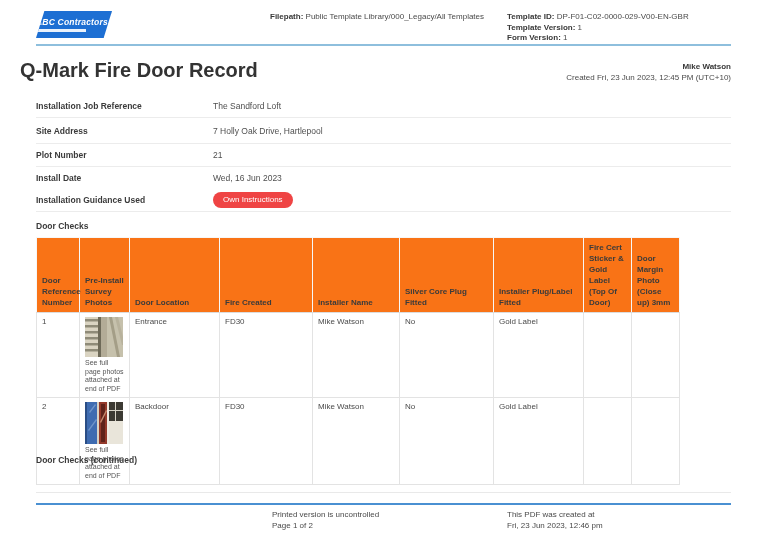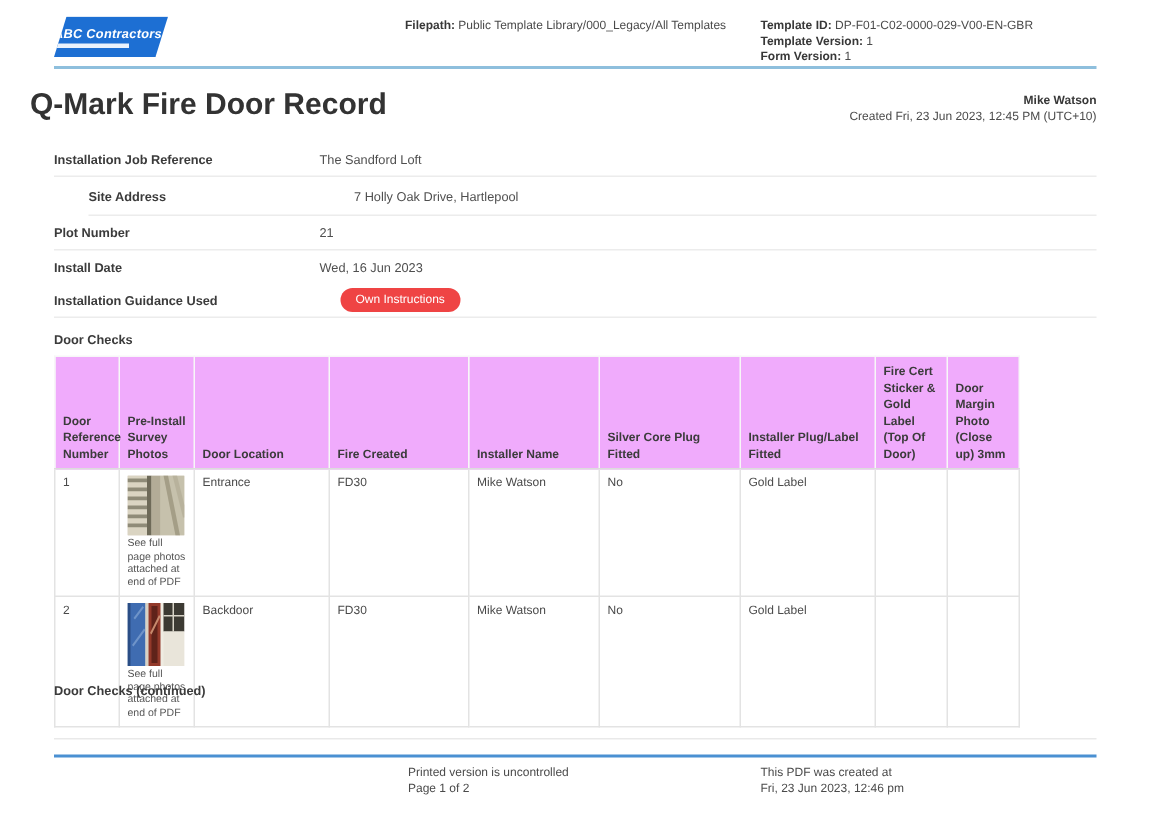--- a/index.html
+++ b/index.html
@@ -22,32 +22,32 @@
   
   .doc-title { position:absolute; left:20px; top:59px; font-size:20px; font-weight:bold; color:#333; }
   .author-block { position:absolute; right:37px; top:62px; text-align:right; font-size:8px; line-height:10.5px; color:#4a4a4a; }
 
   
   .fields { position:absolute; left:36px; right:37px; top:95px; }
   .field-row { display:flex; align-items:center; }
   .field-row.sep { border-bottom:1px solid #ececec; }
   .field-label { flex:0 0 177px; font-weight:bold; font-size:8.5px; color:#3b3b3b; }
   .field-value { font-size:8.5px; color:#4f4f4f; }
-  .h23 { height:23px; } .h26 { height:26px;margin-left:23px; } .h21 { height:21px; } .h24 { height:24px;gap:14px; }
+  .h23 { height:23px; } .h26 { height:26px; } .h21 { height:21px; } .h24 { height:24px; }
   .pill-btn { display:inline-block; background:#ef4444; color:#fff; font-size:8px;
     line-height:16px; height:16px; padding:0 10px; border-radius:9px; border:none;
     font-family:"Liberation Sans", sans-serif; cursor:pointer; }
 
   
   .section-title { position:absolute; left:36px; font-size:8.5px; font-weight:bold; color:#3b3b3b;text-align:center; }
   .st-1 { top:221px; }
   .st-2 { top:455px; }
   table.doors { position:absolute; left:36px; top:237px; width:643px;
     border-collapse:collapse; table-layout:fixed; }
-  table.doors th { background:#f0abfc; border:1px solid #f7f7f7; border-bottom:1px solid #dcdcdc;
+  table.doors th { background:#f97316; border:1px solid #f7f7f7; border-bottom:1px solid #dcdcdc;
     vertical-align:bottom; text-align:left; padding:4px 5px; font-size:8px; line-height:11px;
     font-weight:bold; color:#3b3b3b; }
   table.doors td { border:1px solid #e3e3e3; vertical-align:top; text-align:left;
     padding:4px 5px; font-size:8px; line-height:10px; color:#4a4a4a; }
   tr.hdr { height:58px; }
   tr.r1 { height:75px; } tr.r2 { height:80px; }
   .photo-cap { font-size:7px; line-height:8.5px; color:#555; margin-top:2px; }
   .photo-svg { display:block; }
 
   

